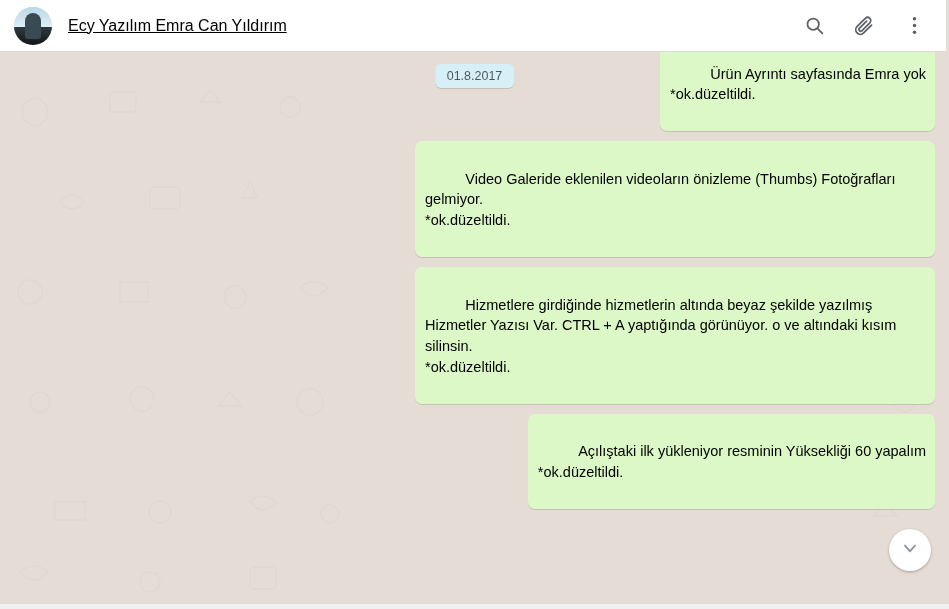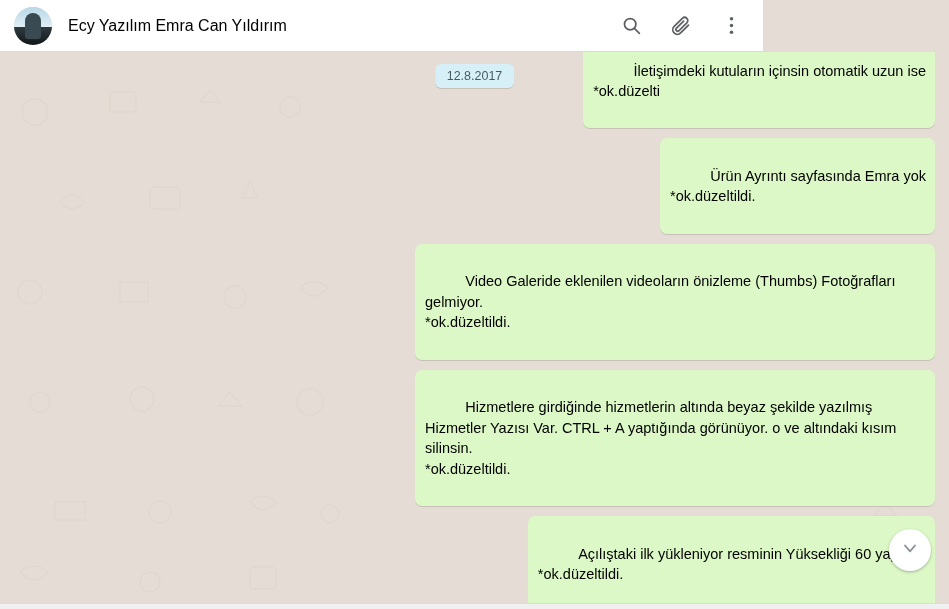--- a/index.html
+++ b/index.html
@@ -18,28 +18,29 @@
     width: 949px;
     height: 609px;
     overflow: hidden;
     background: #e5ddd5;
   }
 
   
   .header {
     position: absolute;
     top: 0; left: 0;
-    width: 763px;
+    width: 946px;
     height: 52px;
     background: #ffffff;
     display: flex;
     align-items: center;
     padding: 0 14px;
     border-bottom: 1px solid #d9d9d9;
     z-index: 20;
+    text-decoration: underline;
   }
   .avatar {
     width: 38px;
     height: 38px;
     border-radius: 50%;
     overflow: hidden;
     flex: 0 0 auto;
     background: #cfd8dc;
     position: relative;
   }
@@ -241,30 +242,24 @@
           <rect x="890" y="230" width="26" height="20" rx="3"></rect>
           <circle cx="905" cy="350" r="10"></circle>
           <path d="M885 450 l12 14 l-24 0 z"></path>
           <path d="M20 520 q14 -12 28 0 q-14 16 -28 0"></path>
           <circle cx="150" cy="530" r="10"></circle>
           <rect x="250" y="515" width="26" height="22" rx="4"></rect>
         </g>
       </svg>
     </div>
 
-    <div class="date-chip">12.8.2017</div>
+    <div class="date-chip">01.8.2017</div>
 
     <div class="messages">
 
-      <div class="row out">
-        <div class="bubble out bubble-clip">
-          <span>İletişimdeki kutuların içinsin otomatik uzun ise
-*ok.düzelti</span>
-        </div>
-      </div>
 
       <div class="row out">
         <div class="bubble out">
           <span>Ürün Ayrıntı sayfasında Emra yok
 *ok.düzeltildi.</span>
         </div>
       </div>
 
       <div class="row out">
         <div class="bubble out">

